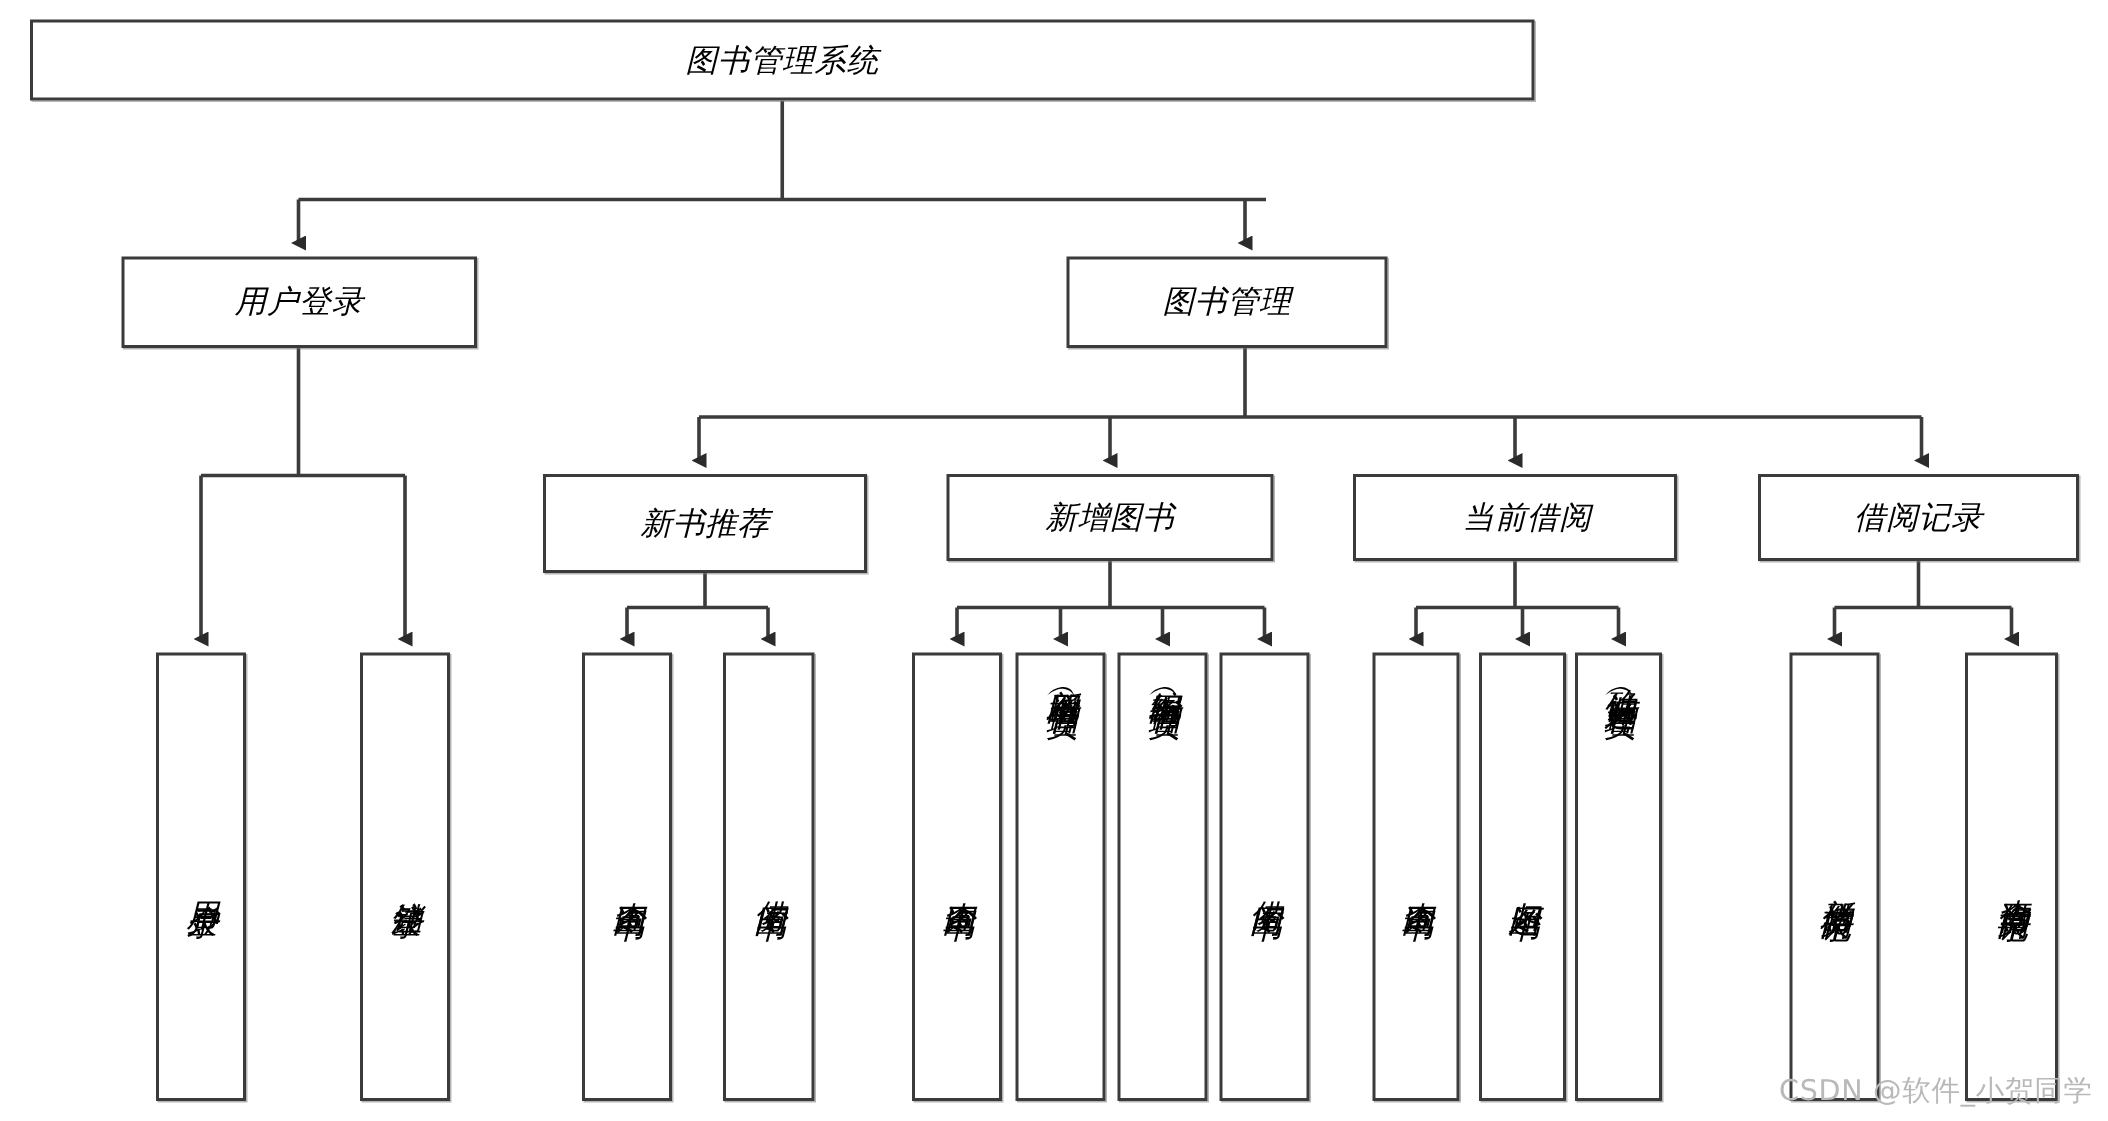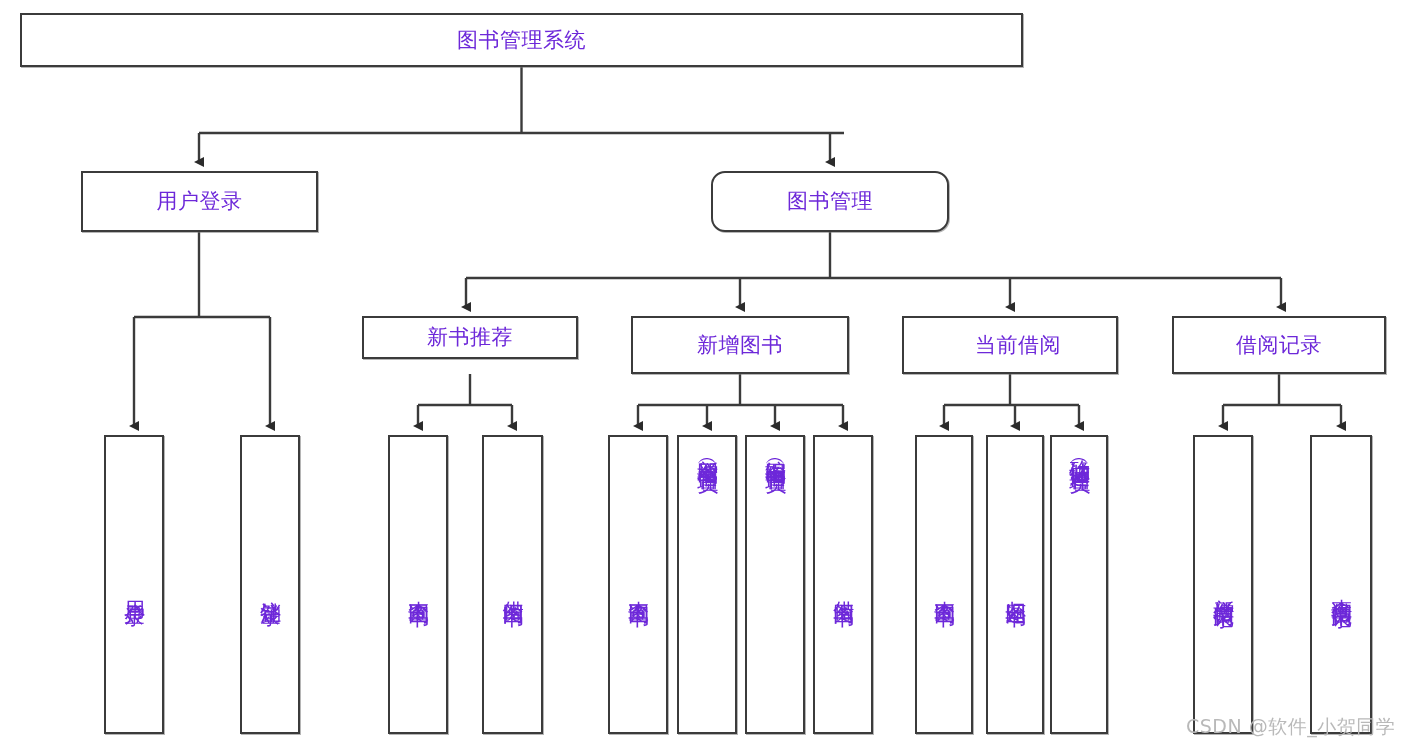--- a/index.html
+++ b/index.html
@@ -30,26 +30,27 @@
     position: absolute;
     box-sizing: border-box;
     background: #ffffff;
     border: 2px solid #3b3b3b;
     display: flex;
     align-items: center;
     justify-content: center;
     box-shadow: 1px 1px 0 0 rgba(120,120,120,0.55);
   }
   .node-label {
-    color: #6d28d9;
+    color: #000000;
     font-size: 21px;
     line-height: 1.18;
     letter-spacing: 0.5px;
     white-space: nowrap;
     text-align: center;
+    font-style: italic;
   }
   
   .node.horiz .node-label {
     writing-mode: horizontal-tb;
   }
   
   .node.vert {
     align-items: flex-start;
     padding-top: 6px;
   }
@@ -133,25 +134,25 @@
     </g>
   </svg>
 
   <div class="node horiz" style="left:20px; top:13px; width:1003px; height:54px;">
     <span class="node-label">图书管理系统</span>
   </div>
 
   <div class="node horiz" style="left:81px; top:171px; width:237px; height:61px;">
     <span class="node-label">用户登录</span>
   </div>
-  <div class="node horiz" style="left:711px; top:171px; width:238px; height:61px;border-radius:14px;">
+  <div class="node horiz" style="left:711px; top:171px; width:214px; height:61px;">
     <span class="node-label">图书管理</span>
   </div>
 
-  <div class="node horiz" style="left:362px; top:316px; width:216px; height:43px;">
+  <div class="node horiz" style="left:362px; top:316px; width:216px; height:66px;">
     <span class="node-label">新书推荐</span>
   </div>
   <div class="node horiz" style="left:631px; top:316px; width:218px; height:58px;">
     <span class="node-label">新增图书</span>
   </div>
   <div class="node horiz" style="left:902px; top:316px; width:216px; height:58px;padding-left:16px;">
     <span class="node-label">当前借阅</span>
   </div>
   <div class="node horiz" style="left:1172px; top:316px; width:214px; height:58px;">
     <span class="node-label">借阅记录</span>

